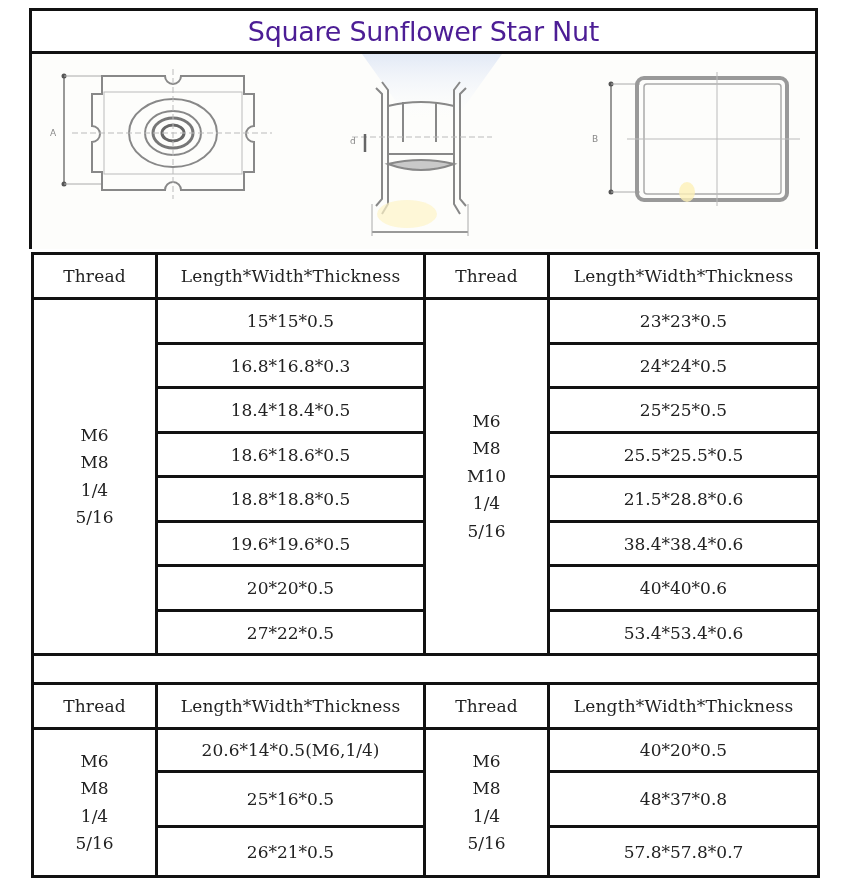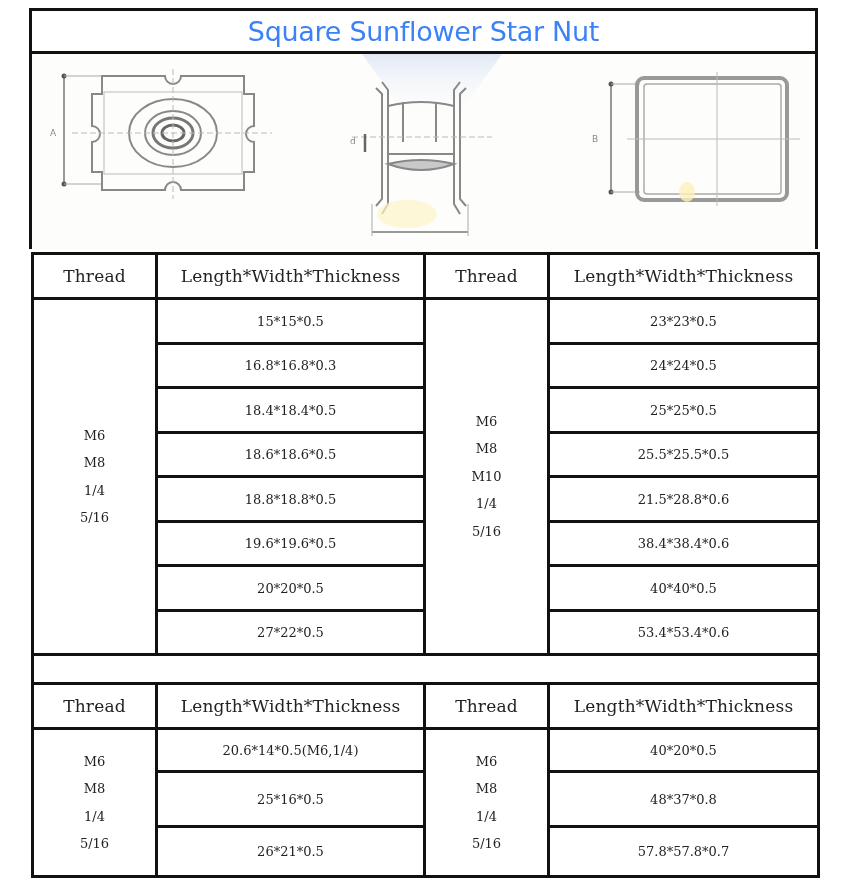--- a/index.html
+++ b/index.html
@@ -1,36 +1,36 @@
 <!DOCTYPE html>
 <html><head>
 <meta charset="utf-8">
 <style>
   html, body { margin: 0; padding: 0; background: #ffffff; }
   body { width: 843px; height: 894px; position: relative; overflow: hidden; }
   .sheet { position: absolute; left: 29px; top: 8px; width: 789px; }
   .title-box {
     height: 40px; border: 3px solid #111; border-bottom: 3px solid #111;
     display: flex; align-items: center; justify-content: center;
-    font-family: "DejaVu Sans", sans-serif; font-size: 27px; color: #3b82f6;
+    font-family: "DejaVu Sans", sans-serif; font-size: 27px; color: #4c1d95;
     background: #fff; letter-spacing: -0.3px;
   }
   .drawing-box {
     height: 195px; border-left: 3px solid #111; border-right: 3px solid #111;
     position: relative; background: #fdfdfb;
   }
   .drawing-box svg { position: absolute; left: 0; top: 0; }
   table.spec {
     position: absolute; left: 31px; top: 252px; width: 786px;
     border-collapse: collapse; table-layout: fixed;
     font-family: "DejaVu Serif", "Liberation Serif", serif; color: #222;
   }
   table.spec td {
     border: 3px solid #111; text-align: center; vertical-align: middle;
-    padding: 0; font-size: 13px; white-space: nowrap; background: #fff;
+    padding: 0; font-size: 17px; white-space: nowrap; background: #fff;
   }
   table.spec td.hdr { font-size: 17px; letter-spacing: 0.2px; }
   table.spec td.thread { line-height: 27.5px; }
   .lines span { display: block; }
 </style>
 </head>
 <body>
 
 <div class="sheet">
   <div class="title-box">Square Sunflower Star Nut</div>
@@ -149,21 +149,21 @@
     <tr style="height:45px">
       <td>18.8*18.8*0.5</td>
       <td>21.5*28.8*0.6</td>
     </tr>
     <tr style="height:44px">
       <td>19.6*19.6*0.5</td>
       <td>38.4*38.4*0.6</td>
     </tr>
     <tr style="height:45px">
       <td>20*20*0.5</td>
-      <td>40*40*0.5</td>
+      <td>40*40*0.6</td>
     </tr>
     <tr style="height:44px">
       <td>27*22*0.5</td>
       <td>53.4*53.4*0.6</td>
     </tr>
 
     <tr style="height:29px">
       <td colspan="4"></td>
     </tr>
 

